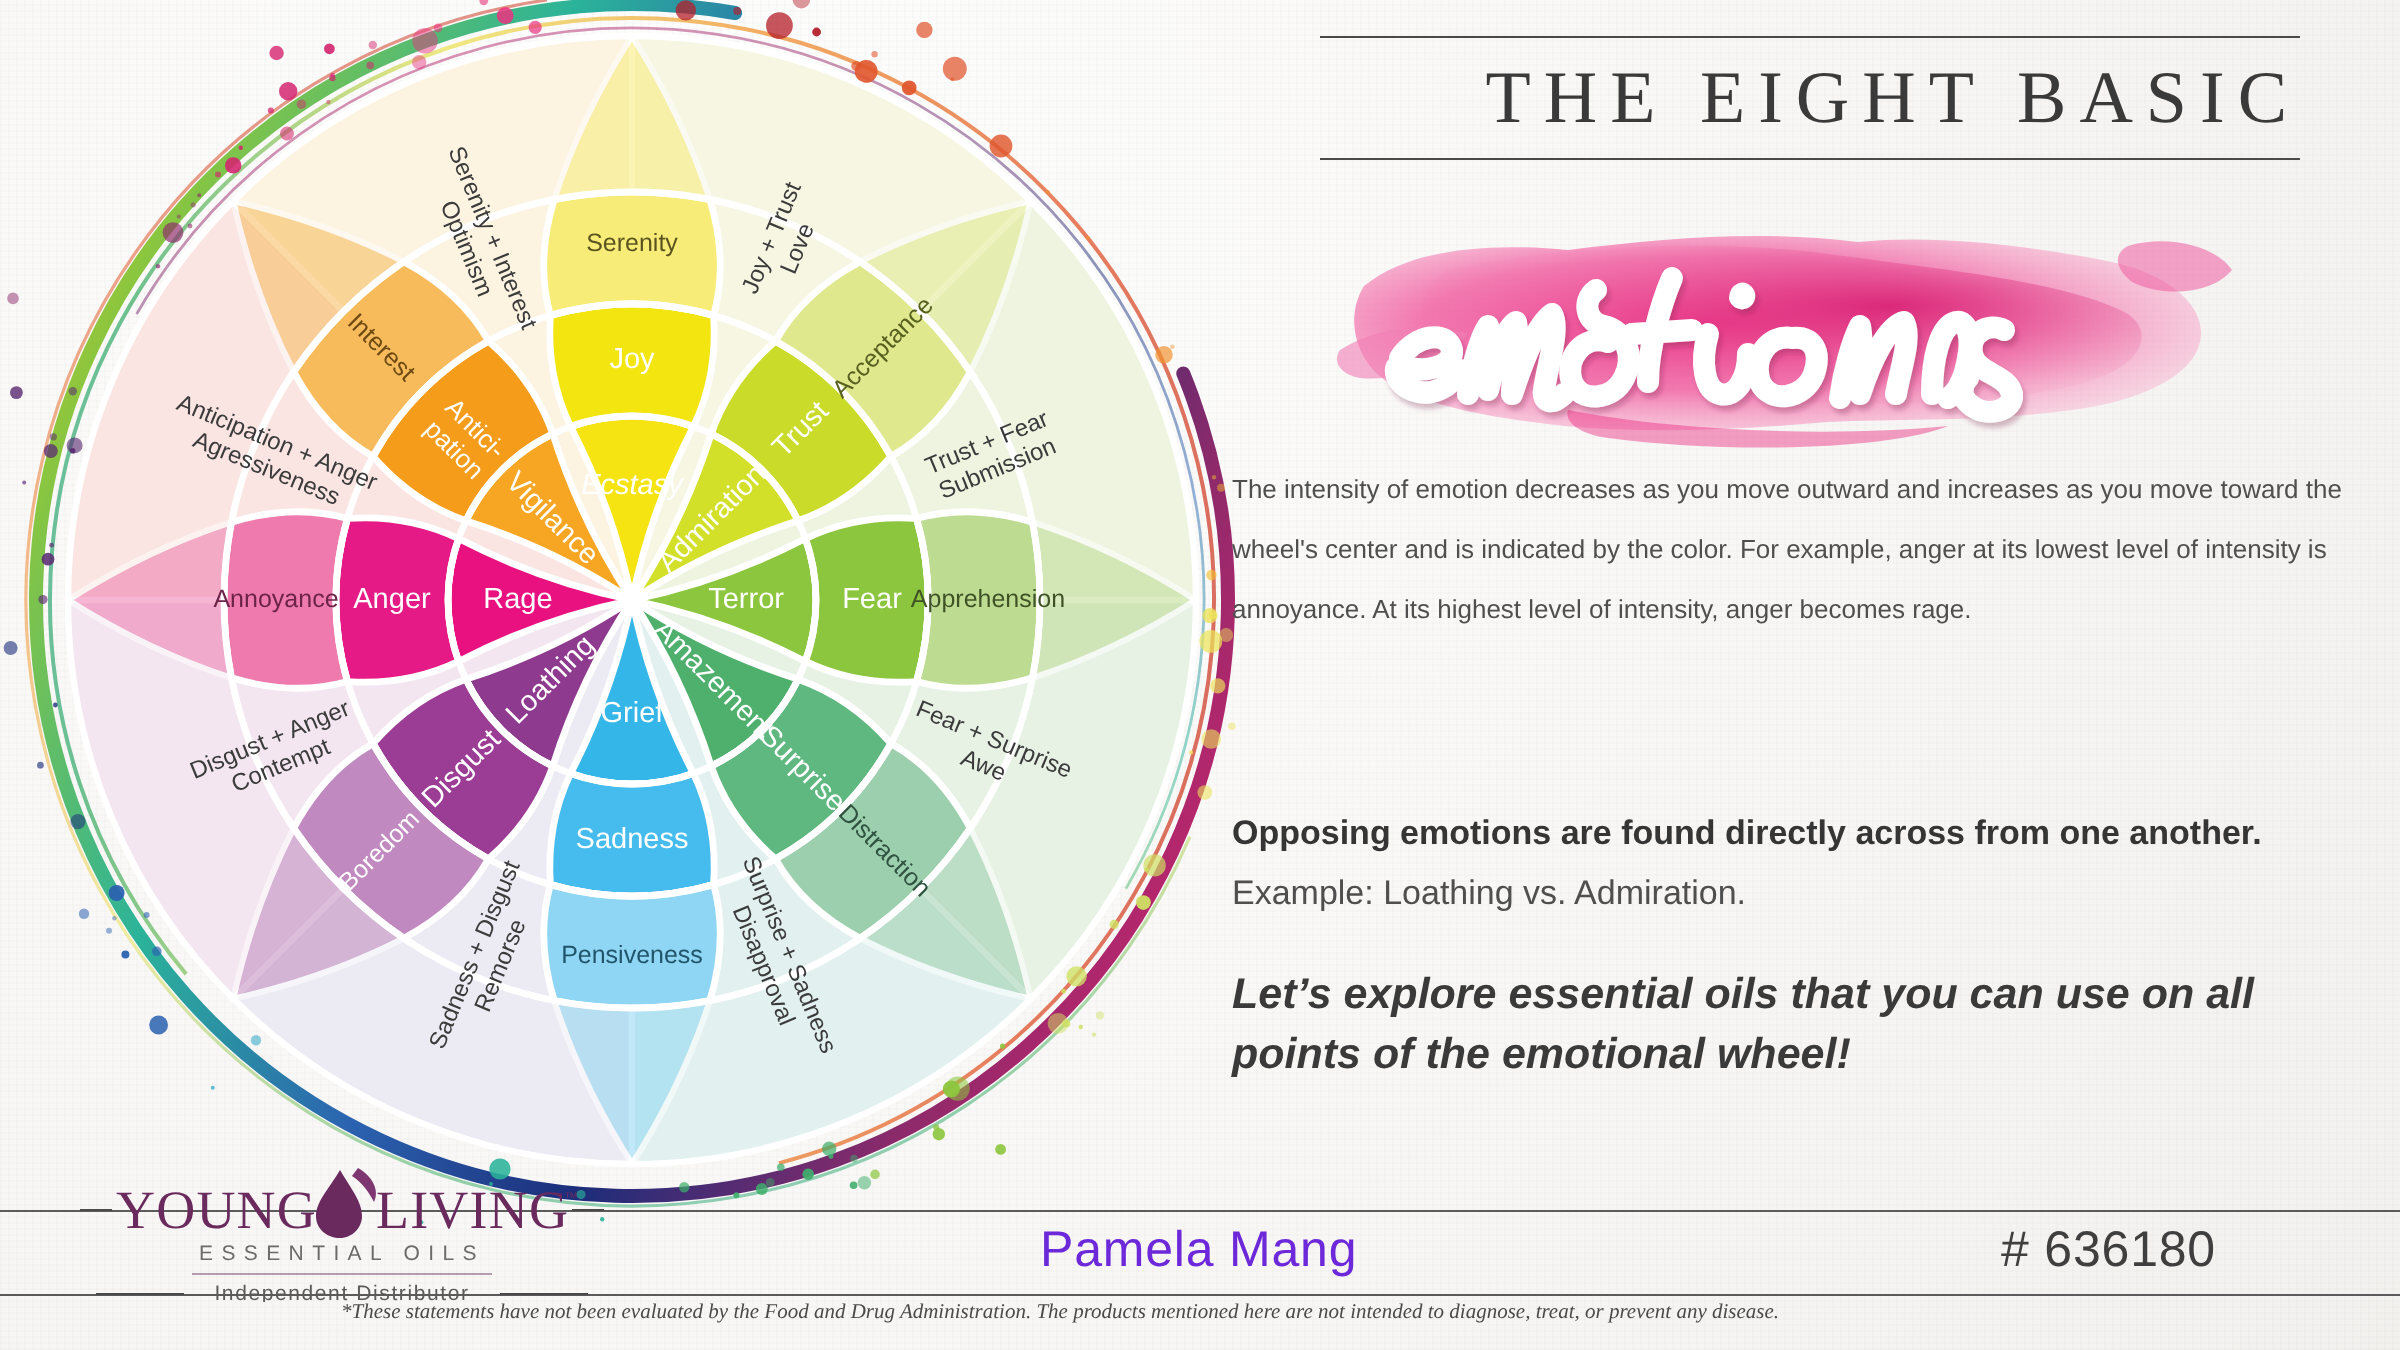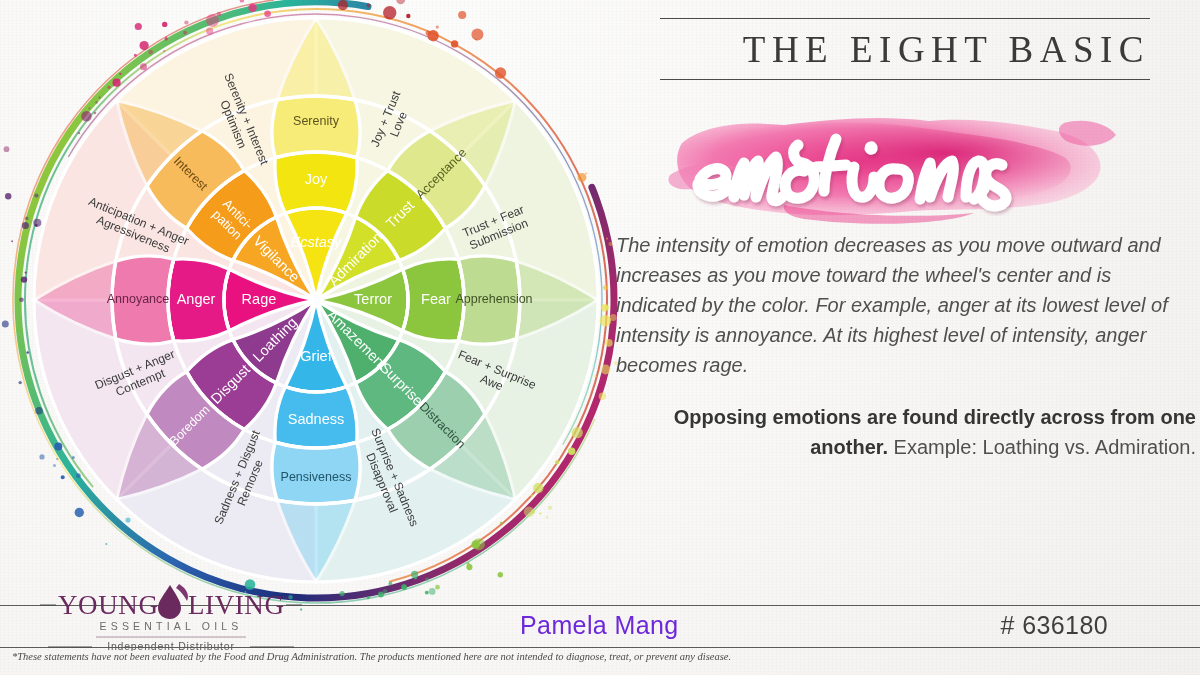--- a/index.html
+++ b/index.html
@@ -33,27 +33,26 @@
     font-family:"Liberation Serif",serif;
     font-size:37px;letter-spacing:6.5px;color:#3a3a3a;
     text-align:right;padding:9px 0 8px 0;white-space:nowrap;
   }
 
   #script-block{position:absolute;left:52px;top:105px;width:470px;height:120px;}
   #script-svg{display:block;width:470px;height:120px;}
 
   #body-copy{
     position:absolute;left:4px;top:230px;width:580px;
-    font-size:20px;line-height:30px;color:#4f4f4f;
+    font-size:13px;line-height:30px;color:#4f4f4f;
     font-family:"Liberation Sans",sans-serif;
-    font-style:italic;
   }
   #para-opposing{
     position:absolute;left:4px;top:402px;width:580px;
-    font-size:20px;line-height:30px;color:#3d3d3d;text-align:right;
+    font-size:17px;line-height:30px;color:#3d3d3d;
   }
   #para-opposing b{font-weight:bold;color:#353535;}
   #para-opposing span.reg{font-weight:normal;color:#4f4f4f;}
   #para-cta{
     position:absolute;left:4px;top:482px;width:580px;
     font-size:21.5px;line-height:30px;color:#3a3a3a;
     font-weight:bold;font-style:italic;
   }
 
   
@@ -62,21 +61,21 @@
   #footer-rule-bottom{position:absolute;left:0;top:50px;width:1200px;height:1px;background:#5b5b5b;}
   #distributor-name{
     position:absolute;left:520px;top:14px;
     font-size:25px;color:#6d28d9;letter-spacing:0.4px;
   }
   #distributor-number{
     position:absolute;right:92px;top:14px;
     font-size:25px;color:#3f3f3f;letter-spacing:0.4px;
   }
   #disclaimer{
-    position:absolute;left:12px;top:54px;width:1060px;
+    position:absolute;left:0;top:54px;width:1060px;text-align:center;
     font-family:"Liberation Serif",serif;font-style:italic;
     font-size:10.5px;color:#4a4a4a;
   }
 
   
   #yl-logo{position:absolute;left:40px;bottom:24px;width:262px;height:72px;}
   #yl-svg{display:block;width:262px;height:72px;}
 </style>
 </head>
 <body>
@@ -449,20 +448,21 @@
       </g>
     </svg>
   </div>
 
   <div id="body-copy">The intensity of emotion decreases as you move outward and increases as you move toward the wheel's center and is indicated by the color.  For example, anger at its lowest level of intensity is annoyance. At its highest level of intensity, anger becomes rage.</div>
 
   <div id="para-opposing">
     <b>Opposing emotions are found directly across from one another.</b><span class="reg"> Example: Loathing vs. Admiration.</span>
   </div>
 
+  <div id="para-cta">Let’s explore essential oils that you can use on all points of the emotional wheel!</div>
 </div>
 
 <div id="footer">
   <div id="footer-rule-top"></div>
   <div id="footer-rule-bottom"></div>
   <div id="distributor-name">Pamela Mang</div>
   <div id="distributor-number"># 636180</div>
   <div id="disclaimer">*These statements have not been evaluated by the Food and Drug Administration. The products mentioned here are not intended to diagnose, treat, or prevent any disease.</div>
 </div>
 

